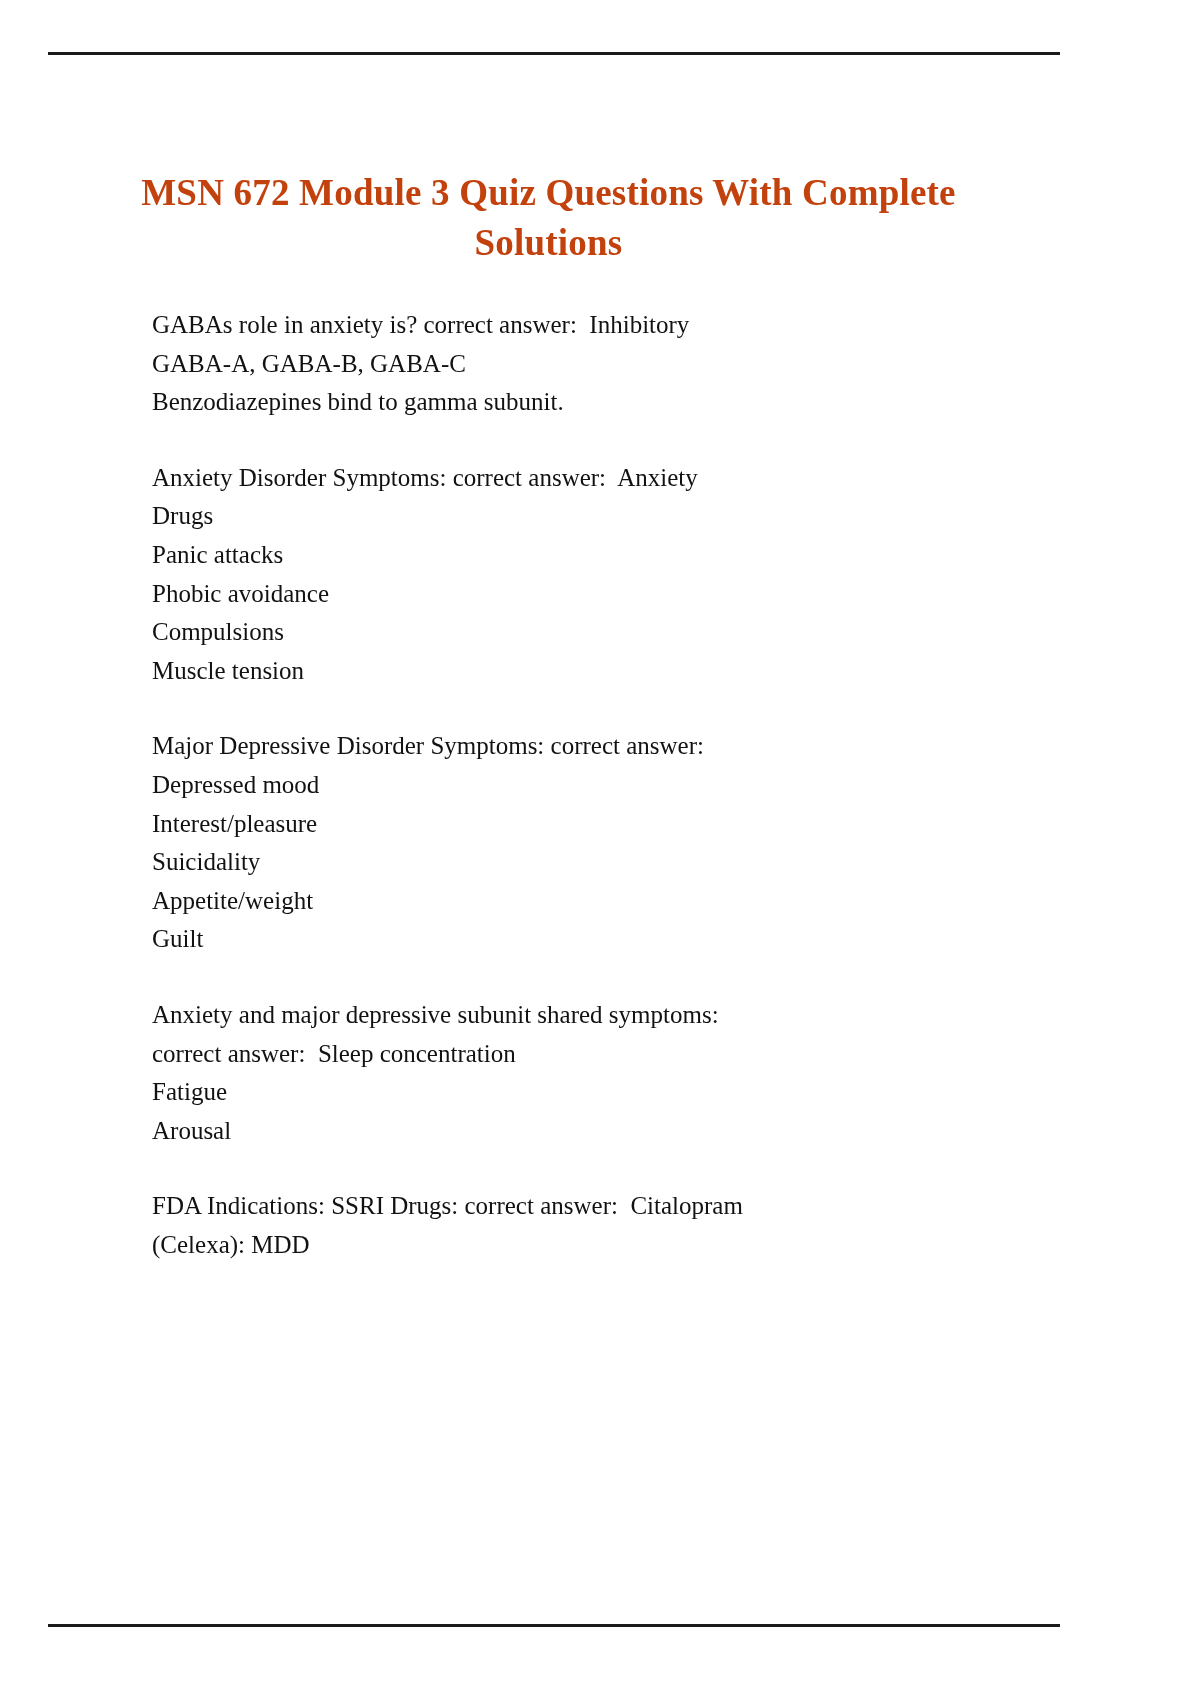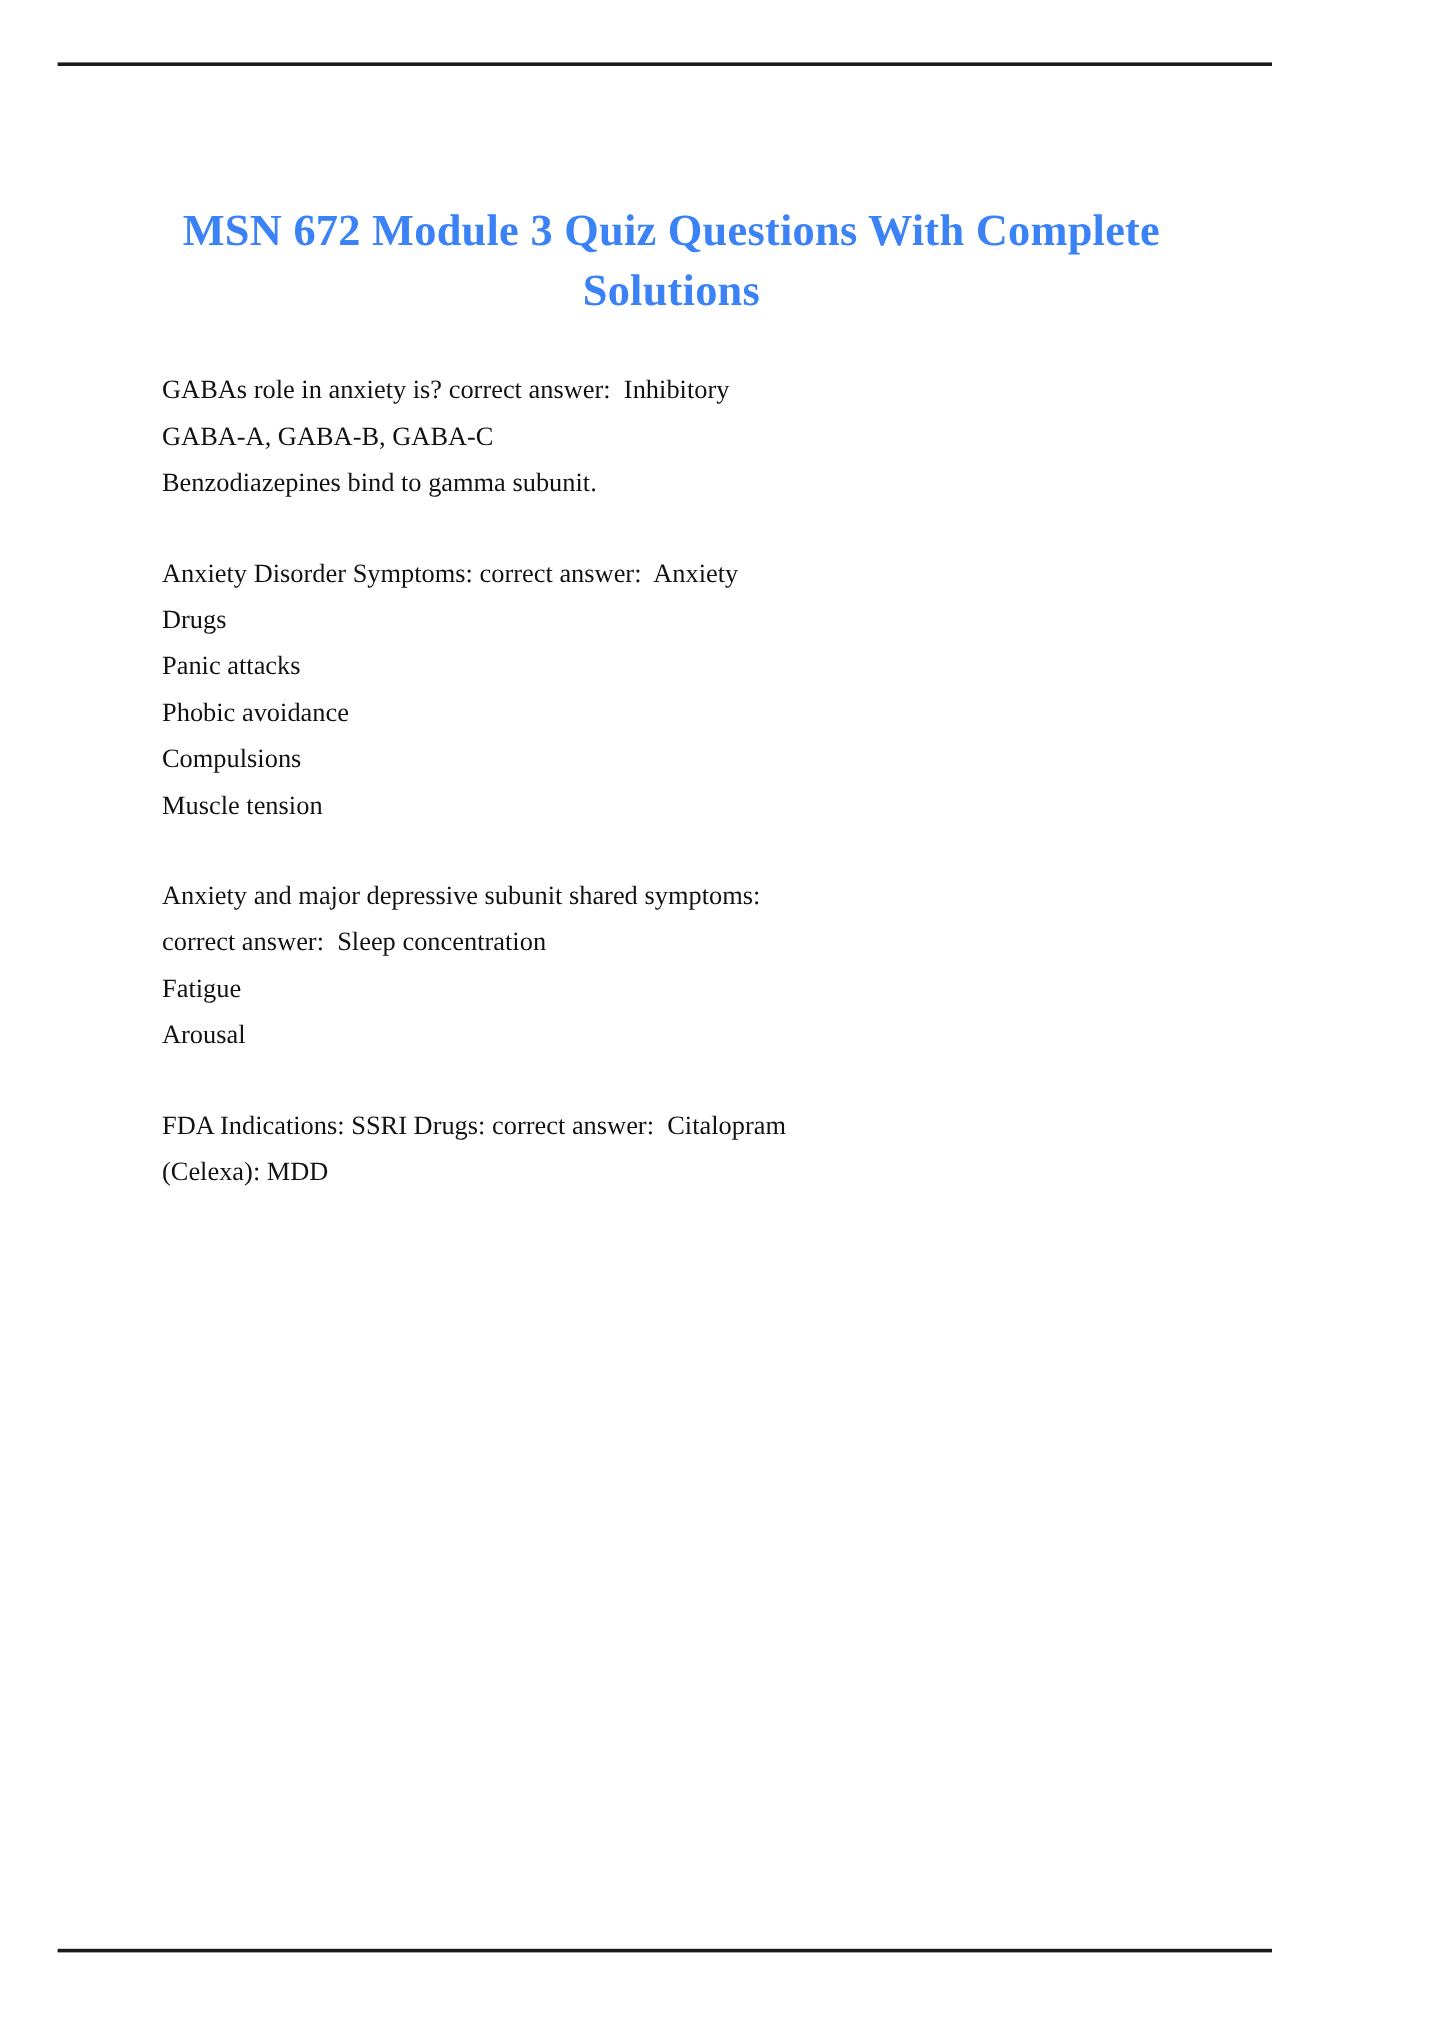--- a/index.html
+++ b/index.html
@@ -34,37 +34,37 @@
   .rule-bottom { top: 1624px; }
 
   .content {
     position: absolute;
     left: 135px;
     top: 168px;
     width: 930px;
   }
 
   .doc-title {
-    margin: 0 0 0 12px;
+    margin: 0 0 0 1px;
     width: 825px;
     text-align: center;
     font-weight: bold;
     font-size: 37px;
     line-height: 50px;
     letter-spacing: 0.2px;
-    color: #3b82f6;
+    color: #c2410c;
   }
 
   .body-blocks {
     margin-top: 38px;
   }
 
   .para {
-    margin: 0 0 37px 0;
-    font-size: 22px;
+    margin: 0 0 37px 17px;
+    font-size: 25px;
     line-height: 38.6px;
     color: #121212;
     font-weight: 400;
   }
   .para:last-child { margin-bottom: 0; }
 
   .line {
     display: block;
     white-space: pre-wrap;
   }
@@ -88,20 +88,28 @@
         </p>
         <p class="para">
           <span class="line">Anxiety Disorder Symptoms: correct answer:  Anxiety</span>
           <span class="line">Drugs</span>
           <span class="line">Panic attacks</span>
           <span class="line">Phobic avoidance</span>
           <span class="line">Compulsions</span>
           <span class="line">Muscle tension</span>
         </p>
         <p class="para">
+          <span class="line">Major Depressive Disorder Symptoms: correct answer:</span>
+          <span class="line">Depressed mood</span>
+          <span class="line">Interest/pleasure</span>
+          <span class="line">Suicidality</span>
+          <span class="line">Appetite/weight</span>
+          <span class="line">Guilt</span>
+        </p>
+        <p class="para">
           <span class="line">Anxiety and major depressive subunit shared symptoms:</span>
           <span class="line">correct answer:  Sleep concentration</span>
           <span class="line">Fatigue</span>
           <span class="line">Arousal</span>
         </p>
         <p class="para">
           <span class="line">FDA Indications: SSRI Drugs: correct answer:  Citalopram</span>
           <span class="line">(Celexa): MDD</span>
         </p>
       </div>

